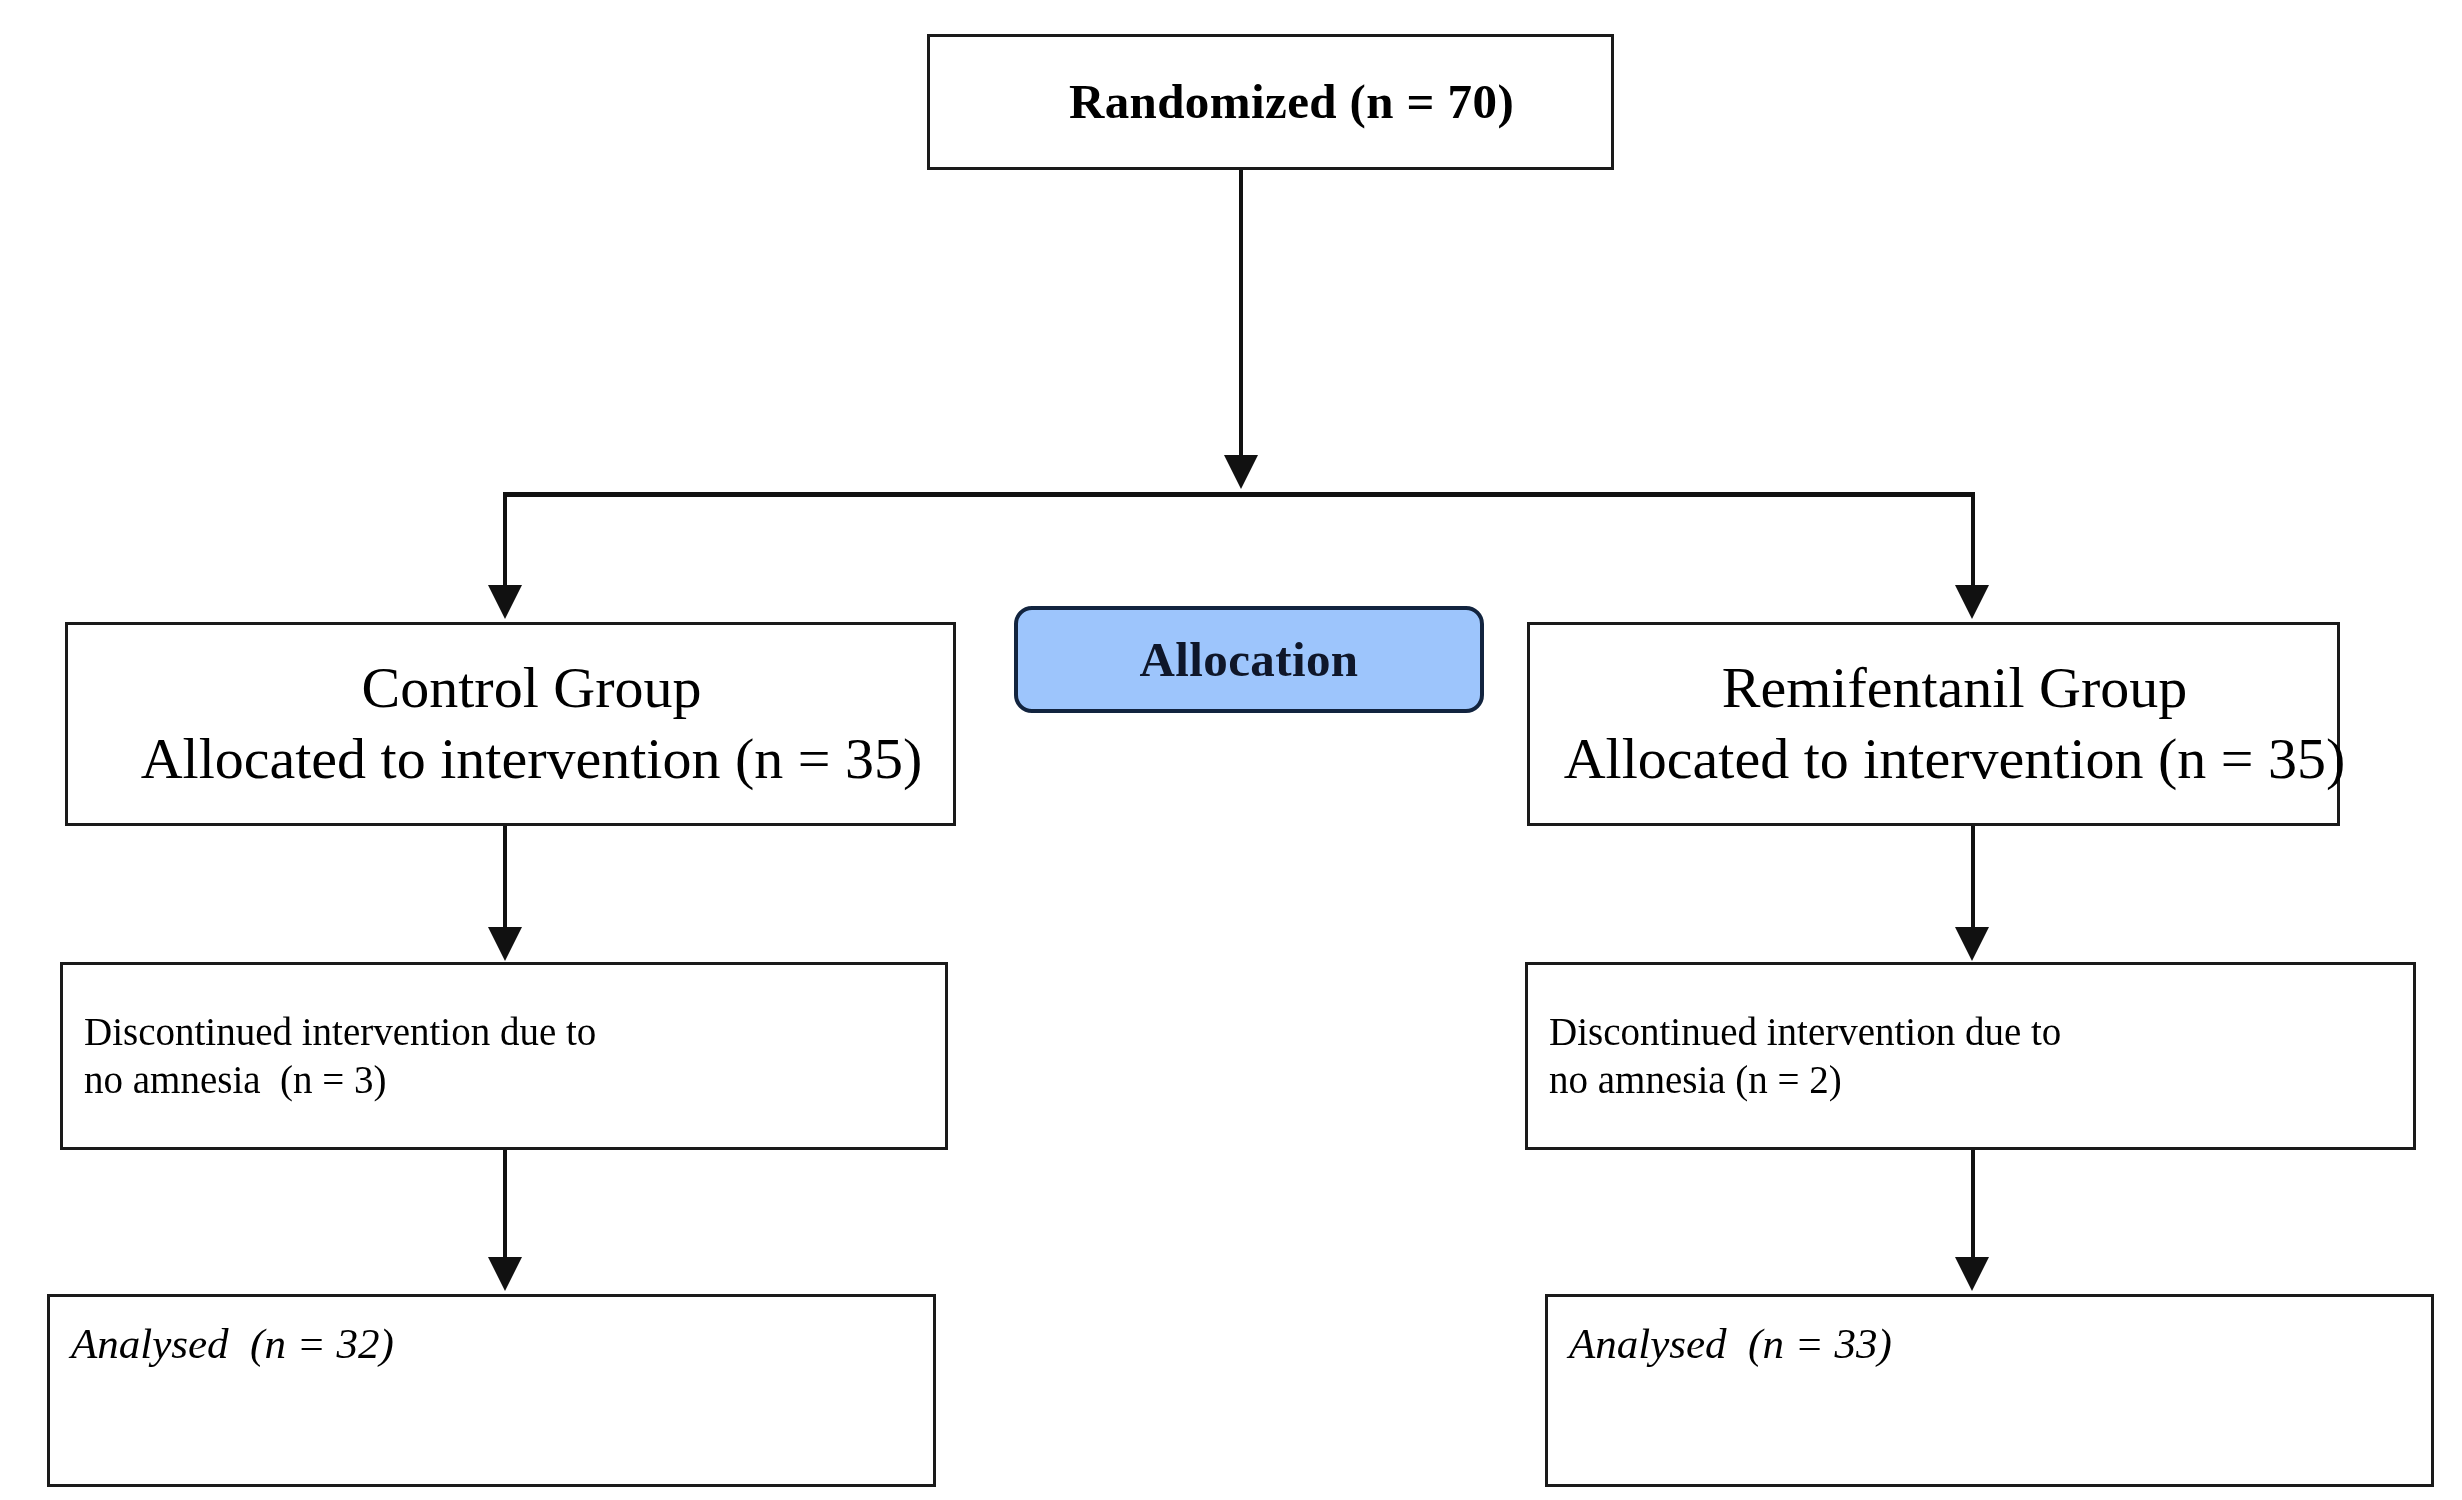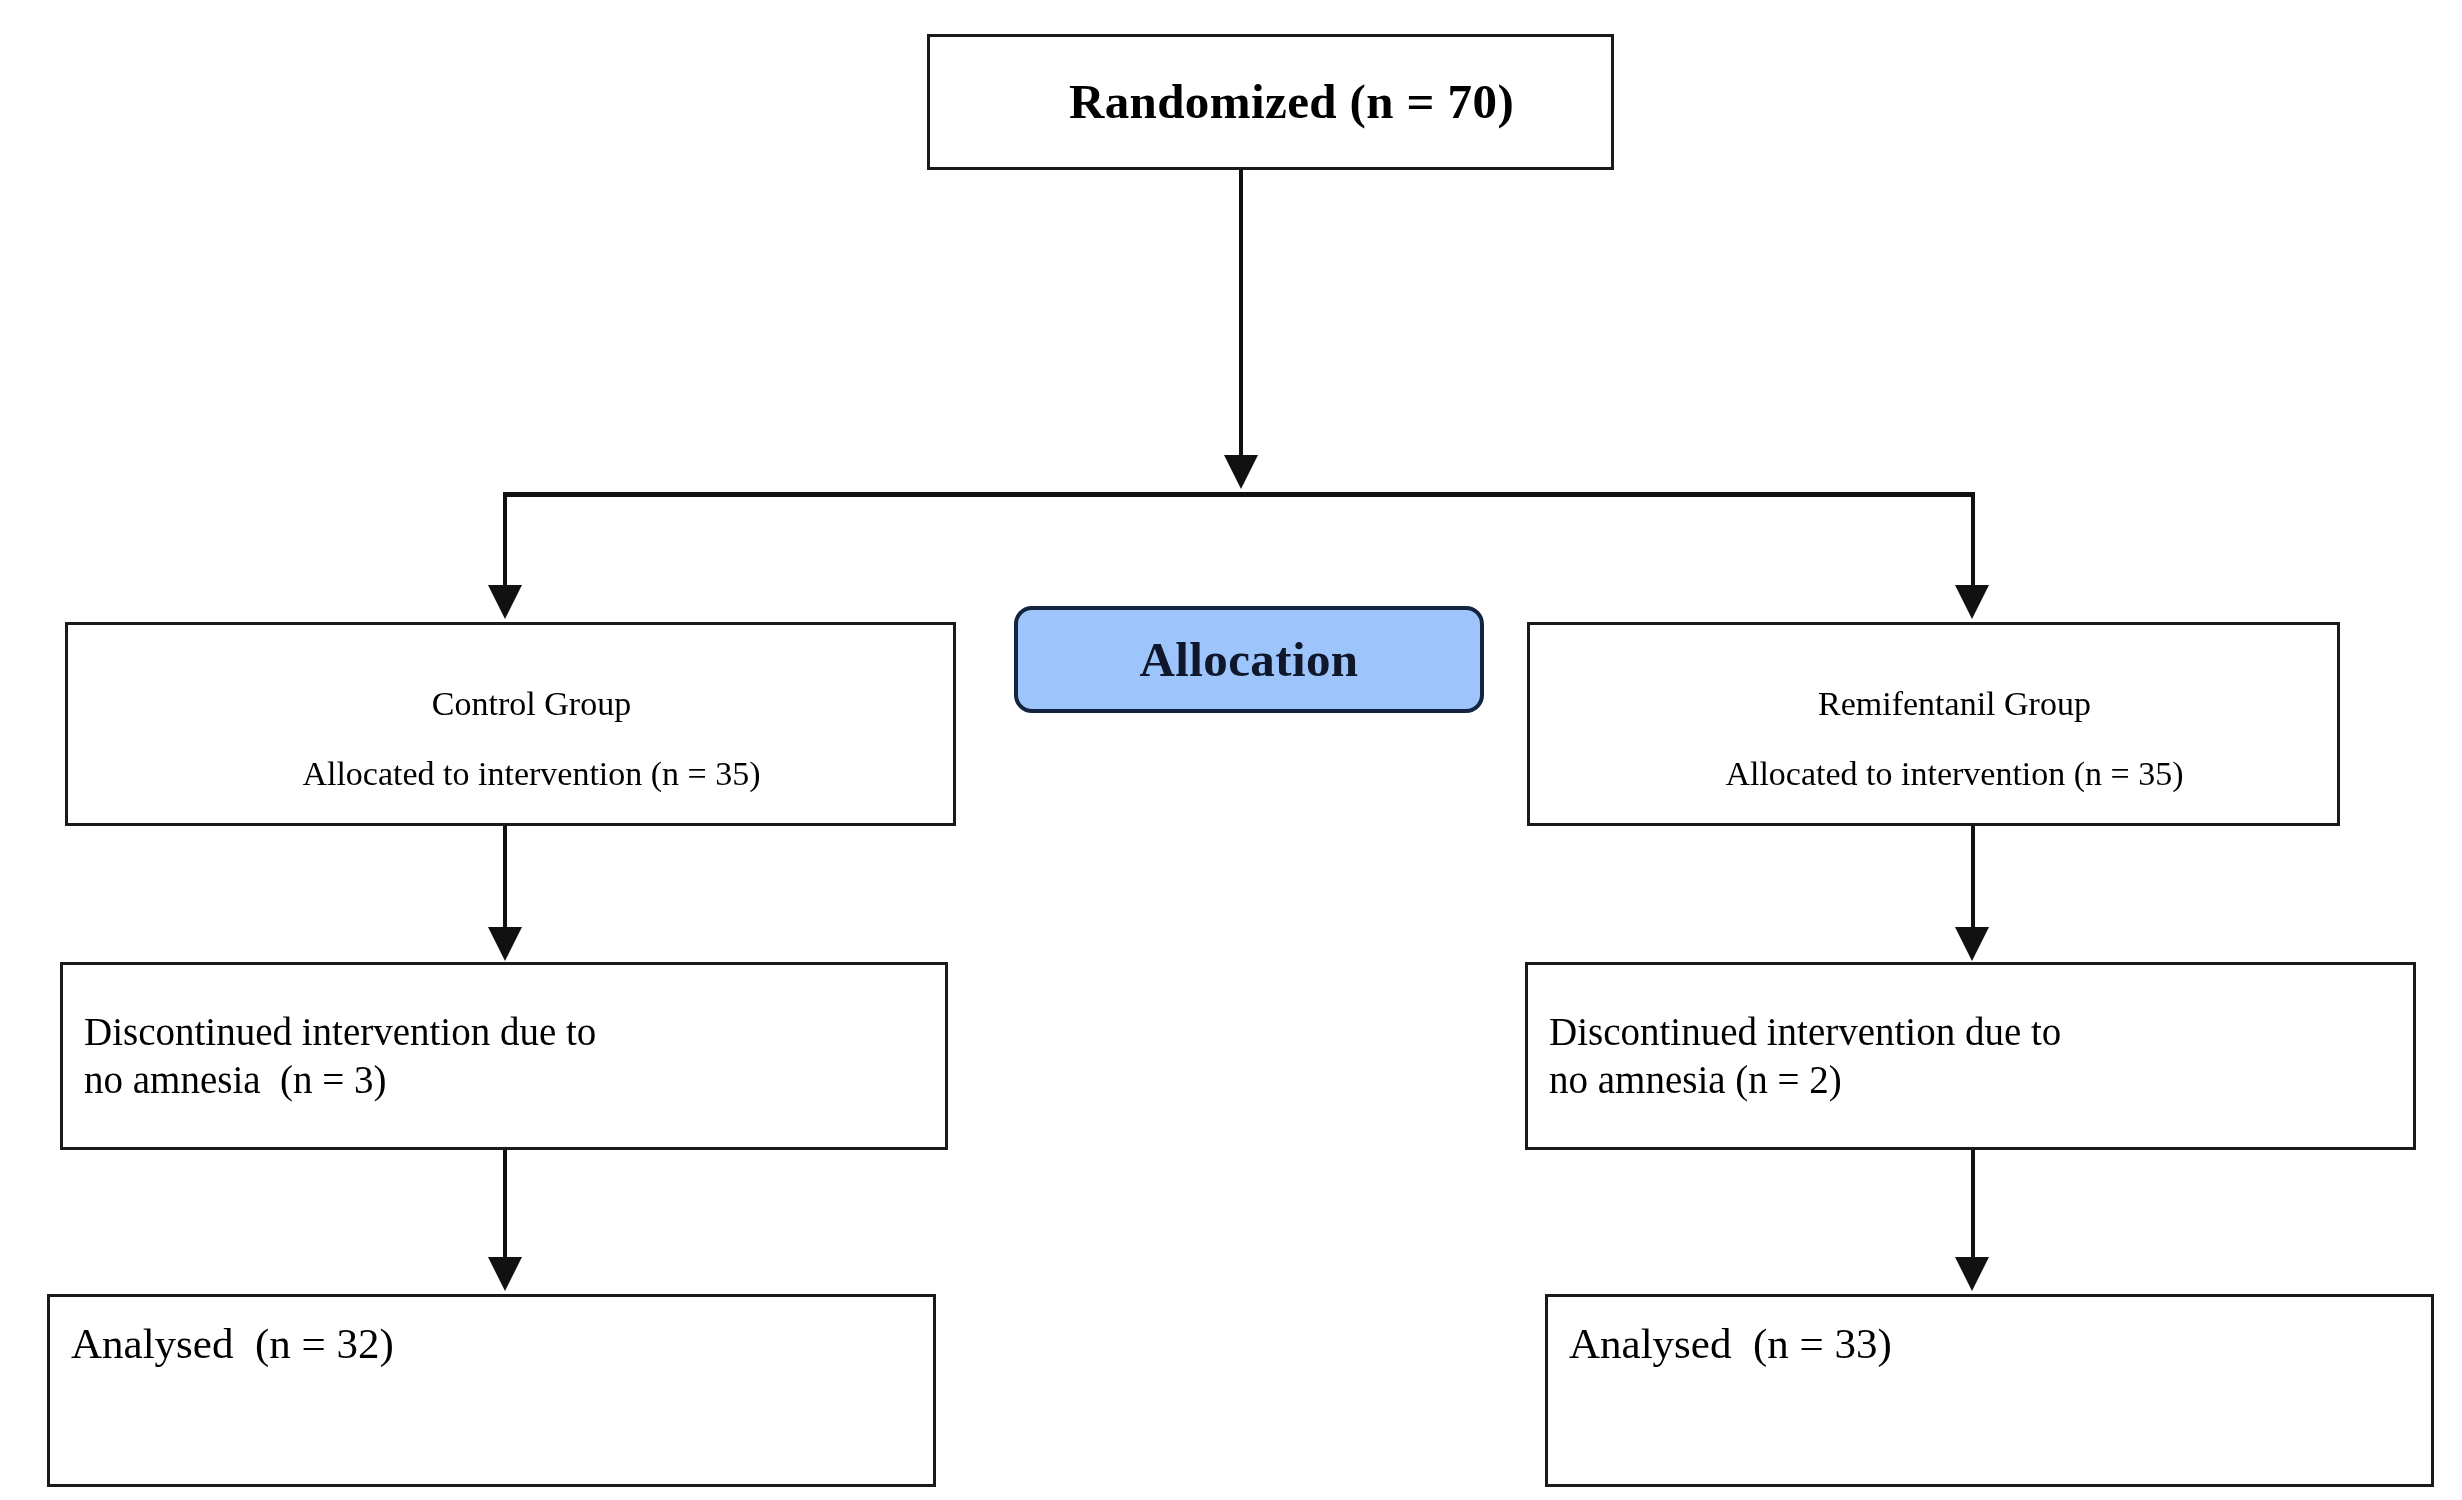--- a/index.html
+++ b/index.html
@@ -53,22 +53,21 @@
   }
 
   
   .node-alloc {
     top: 622px;
     height: 204px;
     align-items: center;
     text-align: center;
   }
   .node-alloc .line {
-    font-size: 34px;
-    margin-top: 29px;
+    font-size: 58px;
   }
   .node-alloc-left  { left: 65px;   width: 891px; }
   .node-alloc-right { left: 1527px; width: 813px; }
 
   
   .node-disc {
     top: 962px;
     height: 188px;
     justify-content: center;
     padding-left: 21px;
@@ -85,20 +84,21 @@
   .node-analysed {
     top: 1294px;
     height: 193px;
     justify-content: flex-start;
     padding-top: 21px;
     padding-left: 21px;
     text-align: left;
   }
   .node-analysed .line {
     font-size: 43px;
+    font-style: italic;
   }
   .node-analysed-left  { left: 47px;   width: 889px; }
   .node-analysed-right { left: 1545px; width: 889px; }
 
   
   .badge {
     position: absolute;
     box-sizing: border-box;
     border: 4px solid #12243f;
     border-radius: 18px;

